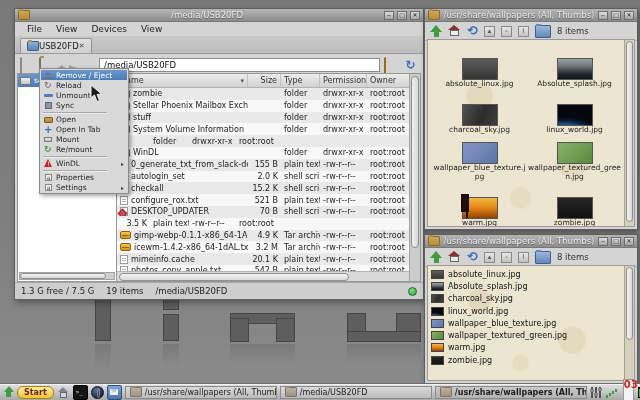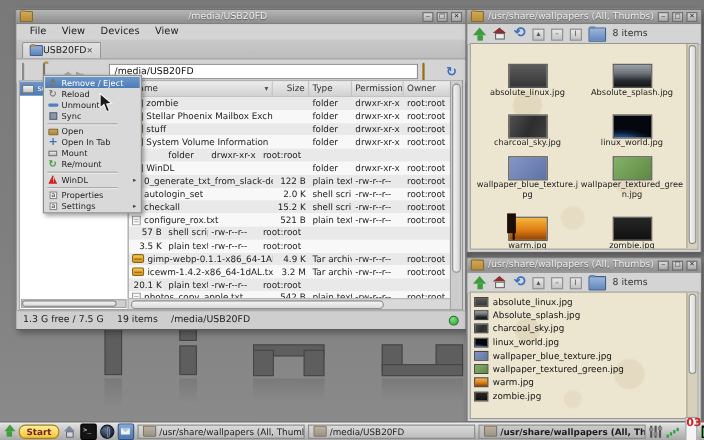--- a/index.html
+++ b/index.html
@@ -320,21 +320,21 @@
                 <span class="fcell c-type">folder</span>
                 <span class="fcell c-perm">drwxr-xr-x</span>
                 <span class="fcell c-owner">root:root</span>
               </div>
 
               <div class="frow">
                 <span class="fcell c-name">
                   <span class="ficon" data-icon="text"></span>
                   <span>0_generate_txt_from_slack-desc.txt</span>
                 </span>
-                <span class="fcell c-size">122 B</span>
+                <span class="fcell c-size">155 B</span>
                 <span class="fcell c-type">plain text dc</span>
                 <span class="fcell c-perm">-rw-r--r--</span>
                 <span class="fcell c-owner">root:root</span>
               </div>
 
               <div class="frow">
                 <span class="fcell c-name">
                   <span class="ficon" data-icon="script"></span>
                   <span>autologin_set</span>
                 </span>
@@ -360,21 +360,25 @@
                   <span class="ficon" data-icon="text"></span>
                   <span>configure_rox.txt</span>
                 </span>
                 <span class="fcell c-size">521 B</span>
                 <span class="fcell c-type">plain text dc</span>
                 <span class="fcell c-perm">-rw-r--r--</span>
                 <span class="fcell c-owner">root:root</span>
               </div>
 
               <div class="frow">
-                <span class="fcell c-size">57 B</span>
+                <span class="fcell c-name">
+                  <span class="ficon" data-icon="script"></span>
+                  <span>DESKTOP_UPDATER</span>
+                </span>
+                <span class="fcell c-size">70 B</span>
                 <span class="fcell c-type">shell script</span>
                 <span class="fcell c-perm">-rw-r--r--</span>
                 <span class="fcell c-owner">root:root</span>
               </div>
 
               <div class="frow">
                 <span class="fcell c-size">3.5 K</span>
                 <span class="fcell c-type">plain text dc</span>
                 <span class="fcell c-perm">-rw-r--r--</span>
                 <span class="fcell c-owner">root:root</span>
@@ -396,20 +400,24 @@
                   <span class="ficon" data-icon="archive"></span>
                   <span>icewm-1.4.2-x86_64-1dAL.txz</span>
                 </span>
                 <span class="fcell c-size">3.2 M</span>
                 <span class="fcell c-type">Tar archive (</span>
                 <span class="fcell c-perm">-rw-r--r--</span>
                 <span class="fcell c-owner">root:root</span>
               </div>
 
               <div class="frow">
+                <span class="fcell c-name">
+                  <span class="ficon" data-icon="text"></span>
+                  <span>mimeinfo.cache</span>
+                </span>
                 <span class="fcell c-size">20.1 K</span>
                 <span class="fcell c-type">plain text dc</span>
                 <span class="fcell c-perm">-rw-r--r--</span>
                 <span class="fcell c-owner">root:root</span>
               </div>
 
               <div class="frow">
                 <span class="fcell c-name">
                   <span class="ficon" data-icon="text"></span>
                   <span>photos_copy_apple.txt</span>

